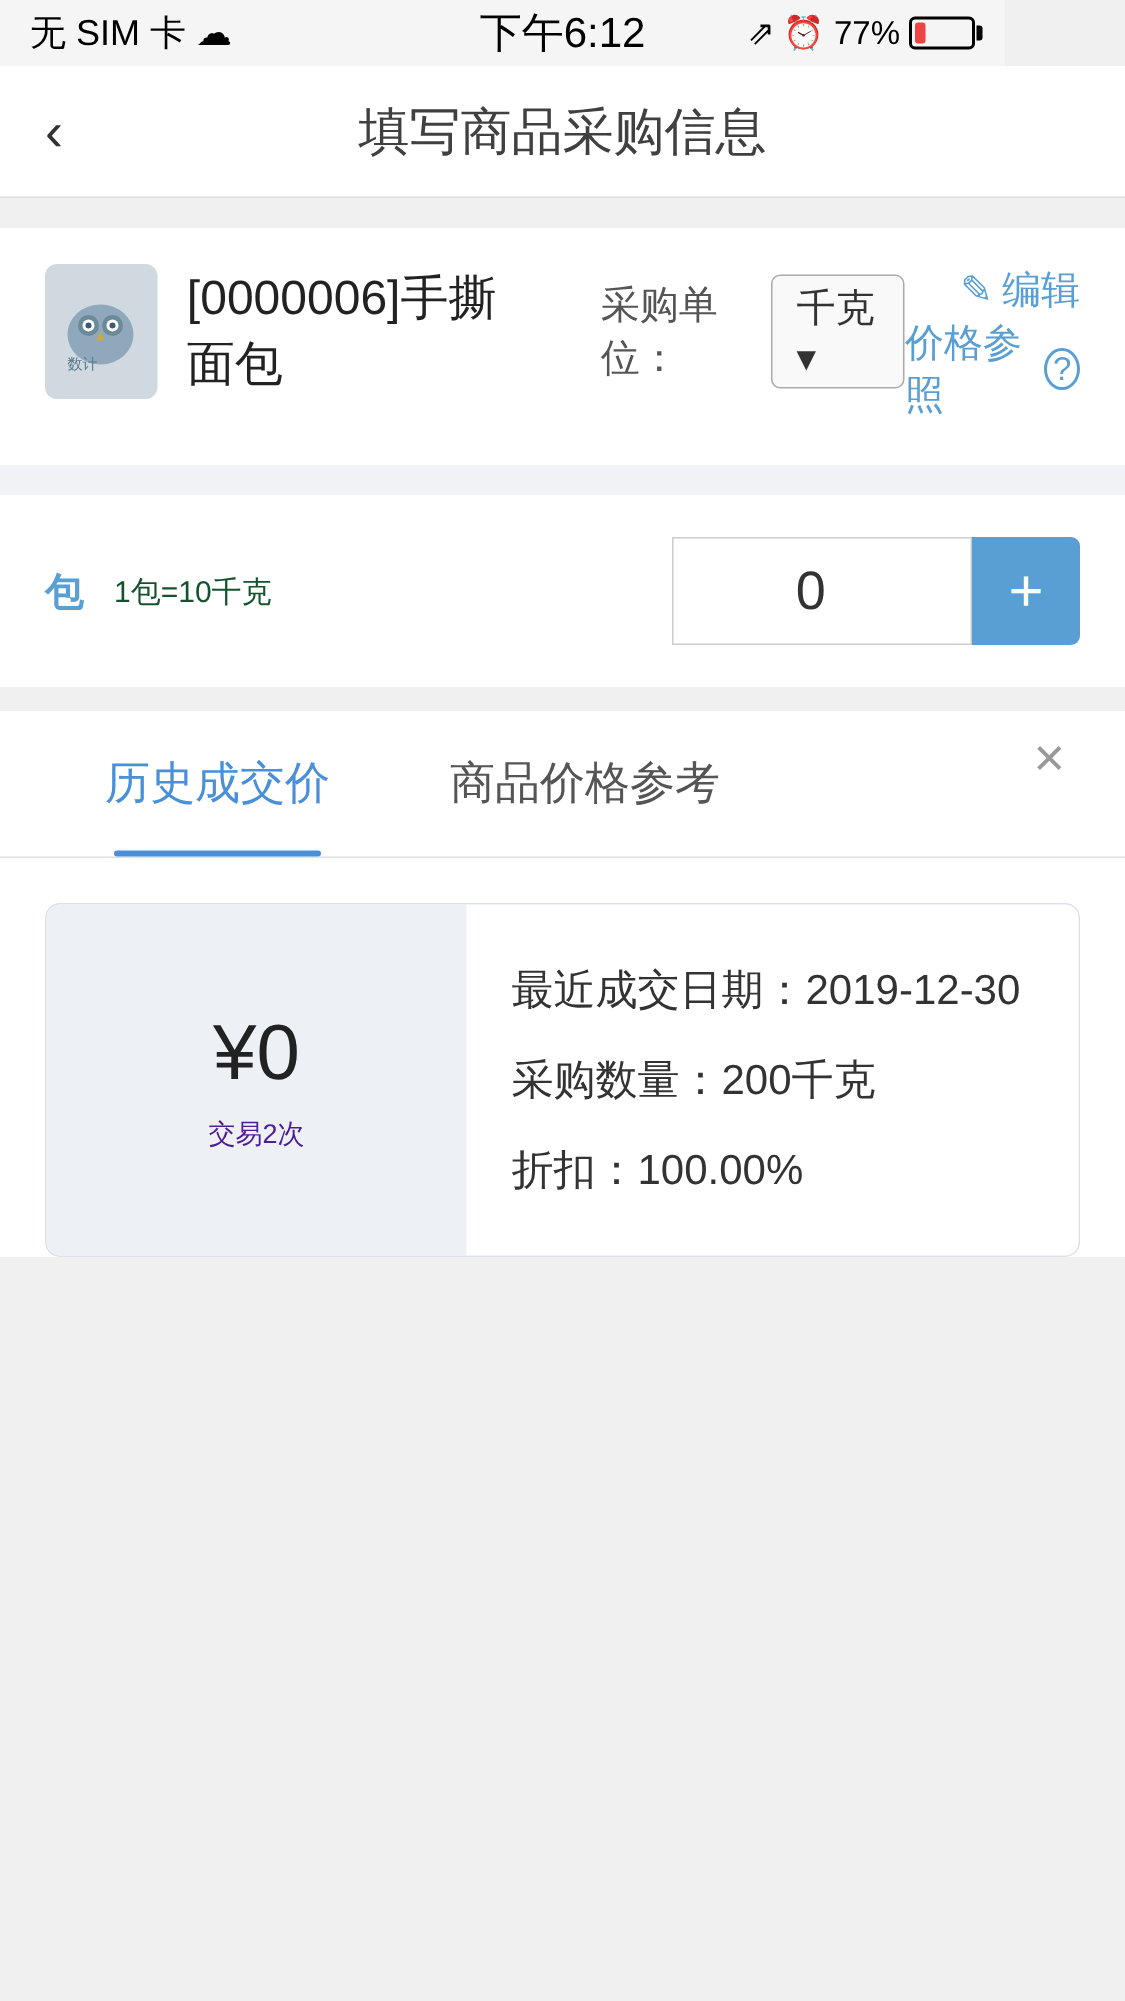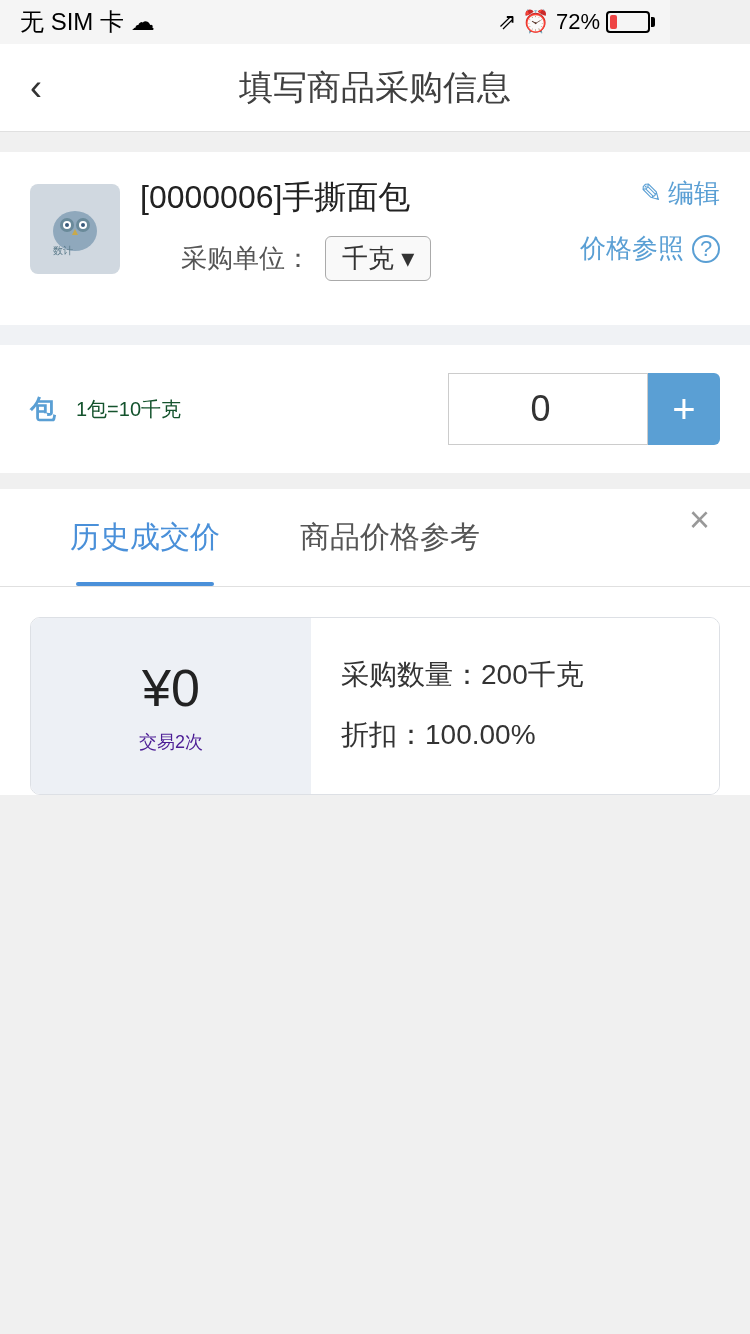--- a/index.html
+++ b/index.html
@@ -121,21 +121,20 @@
       background: #d0d8e0;
       border-radius: 8px;
       display: flex;
       align-items: center;
       justify-content: center;
       color: #7a8a9a;
       font-size: 28px;
     }
     .product-info {
       display: flex;
-      flex-direction: column;
       gap: 16px;
     }
     .product-name {
       font-size: 32px;
       color: #222;
       font-weight: 500;
     }
     .product-unit-row {
       display: flex;
       align-items: center;
@@ -319,24 +318,25 @@
       background: #f0f2f5;
     }
   </style>
 </head>
 <body>
 
 <div class="status-bar">
   <div class="status-left">
     <span>无 SIM 卡 ☁</span>
   </div>
+  <div class="status-center">下午6:12</div>
   <div class="status-right">
     <span>⇗</span>
     <span>⏰</span>
-    <span>72%</span>
+    <span>77%</span>
     <span class="battery-icon">
       <span class="battery-fill"></span>
     </span>
   </div>
 </div>
 
 <div class="nav-bar">
   <span class="nav-back">‹</span>
   <span class="nav-title">填写商品采购信息</span>
 </div>
@@ -403,20 +403,23 @@
 
   <div class="history-card">
     <div class="card-left">
       <div class="price-big">
         <span>¥</span><span>0</span>
       </div>
       <div class="trade-count">交易2次</div>
     </div>
     <div class="card-right">
       <div class="card-right-row">
+        <span>最近成交日期：</span><span>2019-12-30</span>
+      </div>
+      <div class="card-right-row">
         <span>采购数量：</span><span>200千克</span>
       </div>
       <div class="card-right-row">
         <span>折扣：</span><span>100.00%</span>
       </div>
     </div>
   </div>
 </div>
 
 </body></html>

